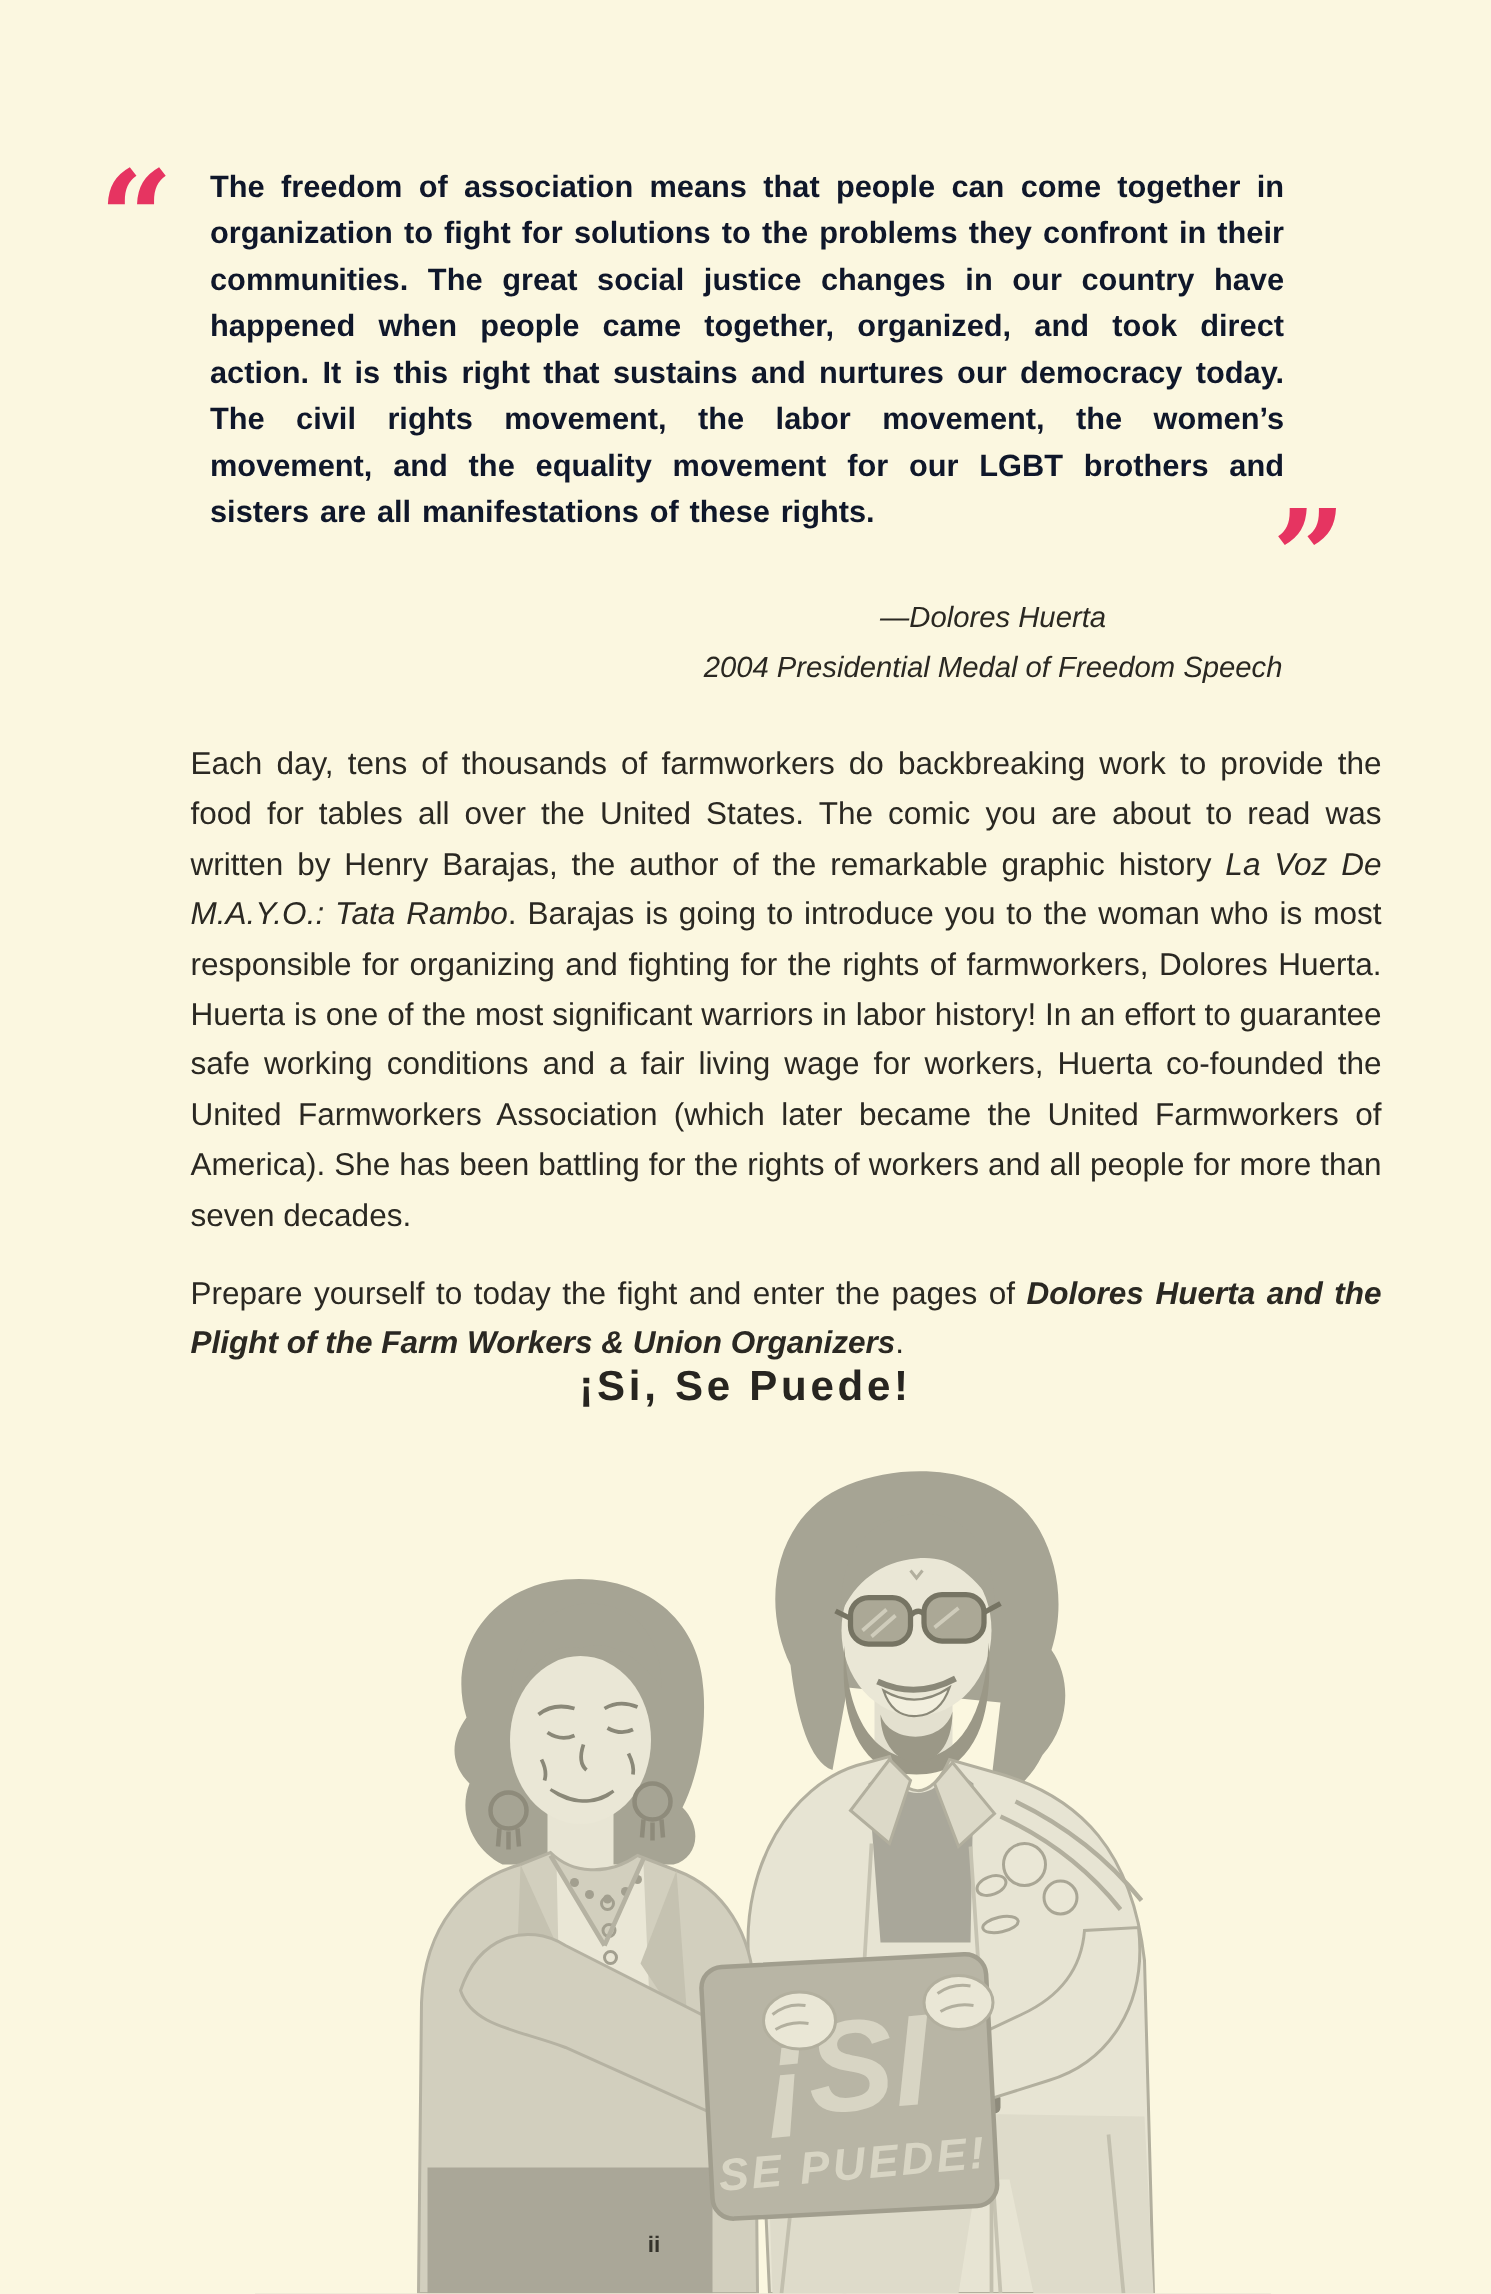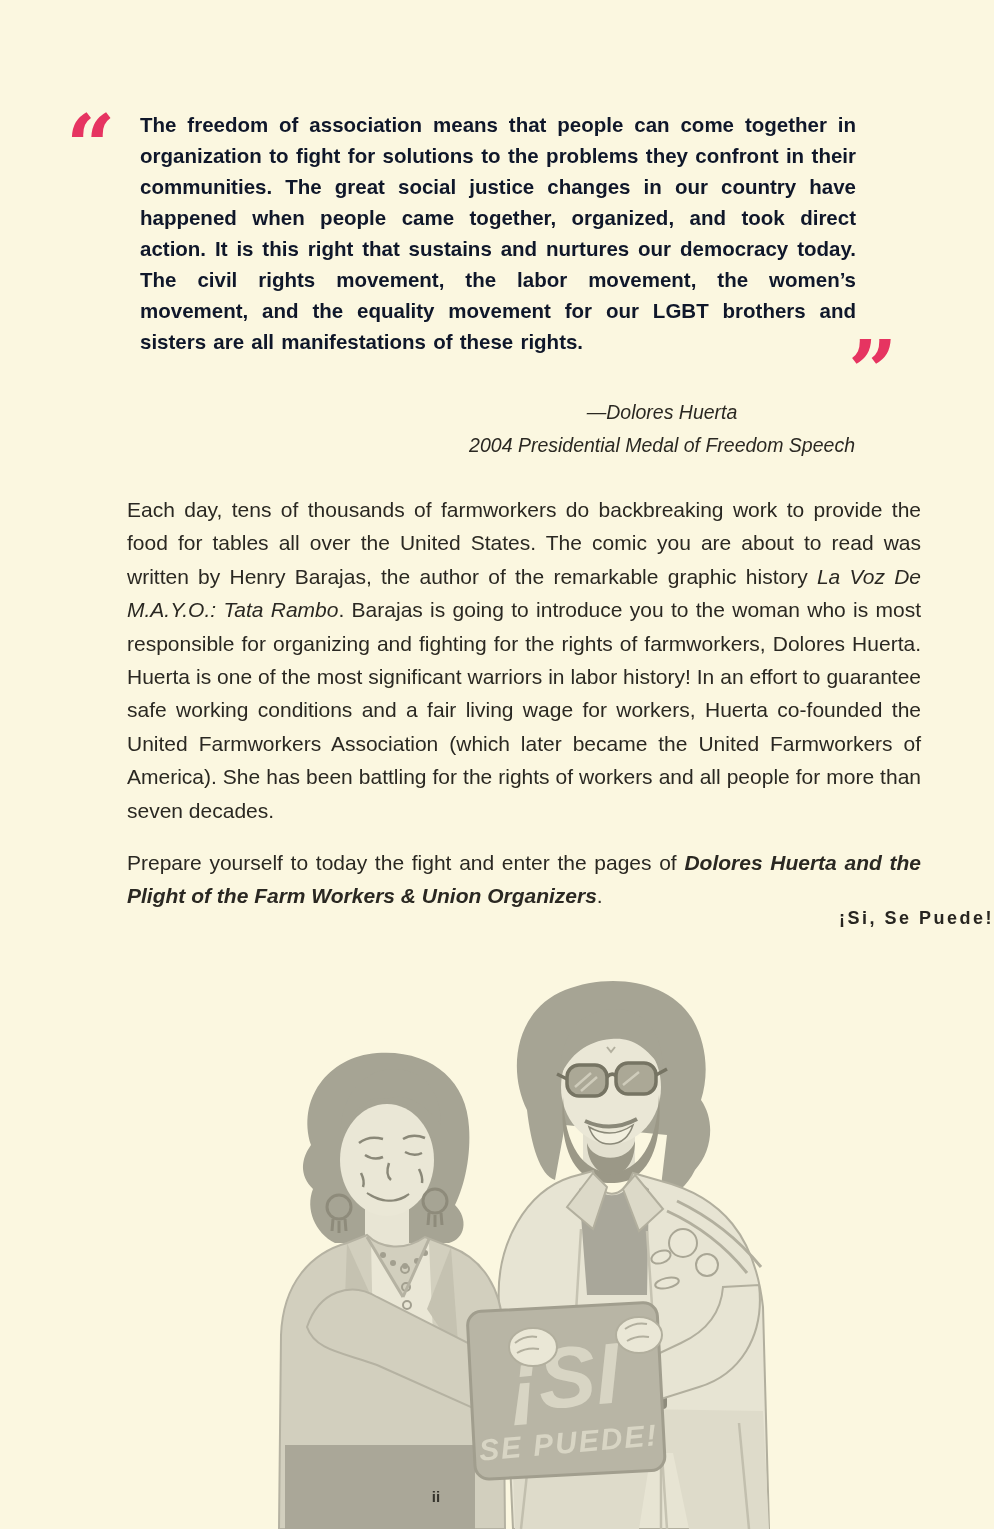--- a/index.html
+++ b/index.html
@@ -53,22 +53,22 @@
     text-align:justify;
     color:#2a2822;
   }
   .par-1 { top:478px; }
   .par-2 { top:831px; }
   .i  { font-style:italic; }
   .bi { font-style:italic; font-weight:700; }
   .slogan {
     position:absolute;
     left:0; top:908px; width:994px;
-    text-align:right;
-    font-size:18px; font-weight:700;
+    text-align:center;
+    font-size:28px; font-weight:700;
     letter-spacing:2.5px;
     color:#272520;
   }
   
   .illustration {
     position:absolute;
     left:215px; top:975px;
     width:560px; height:554px;
   }
   .page-number {

